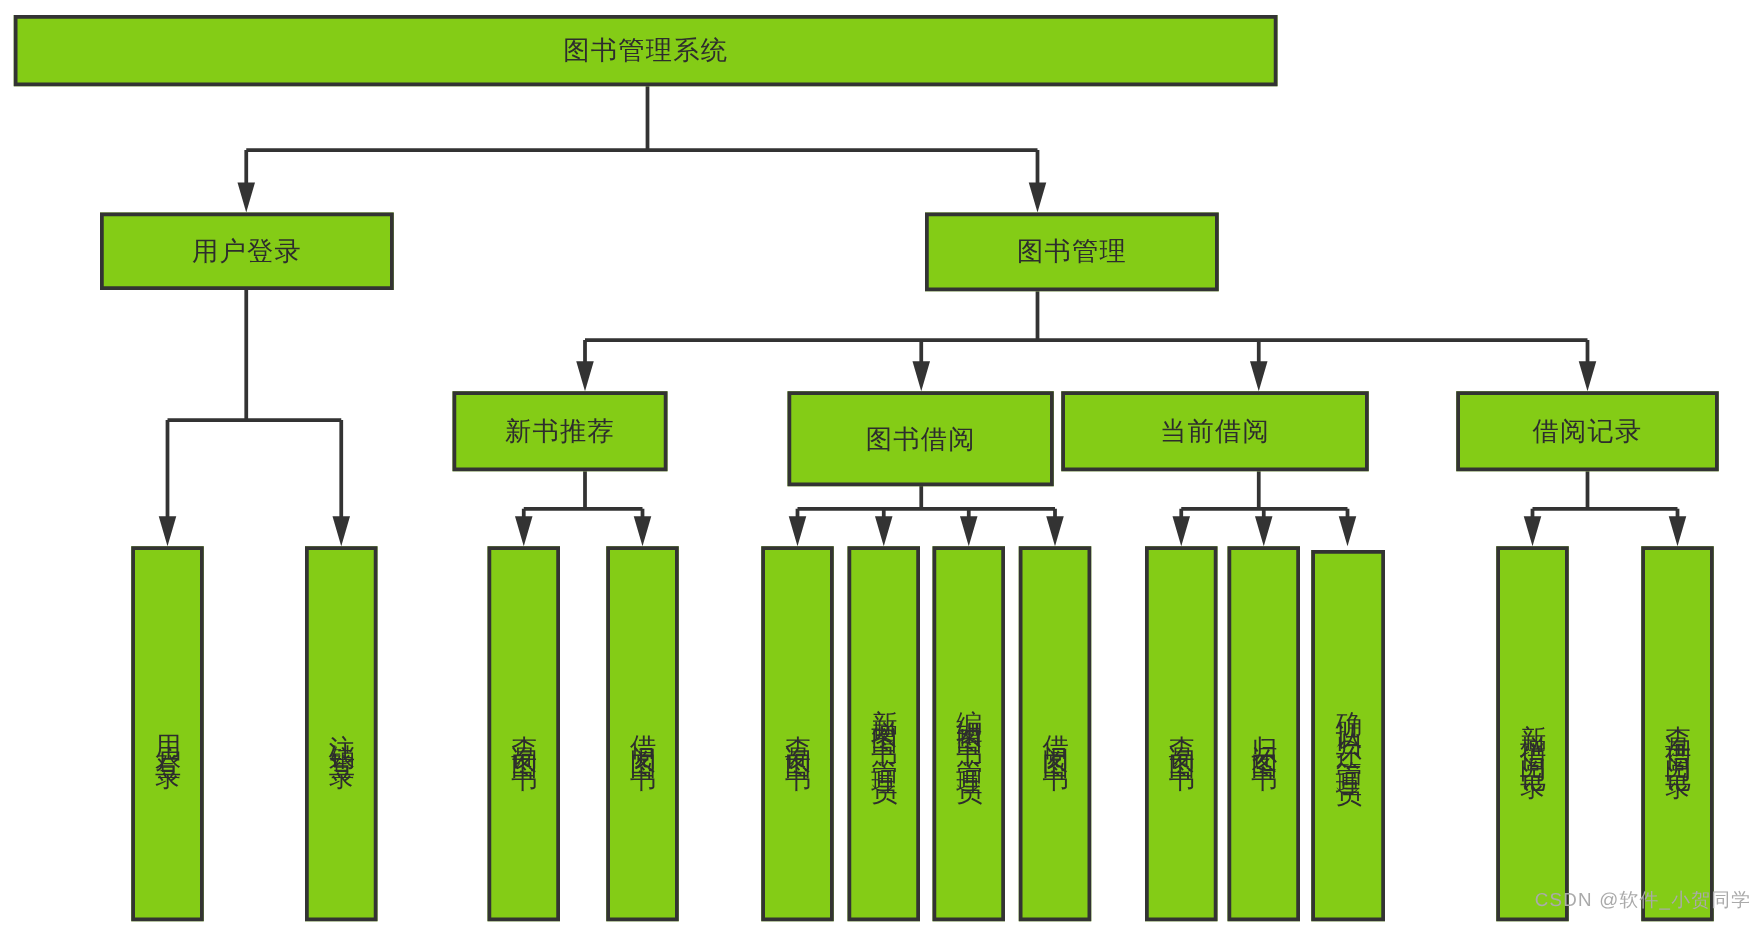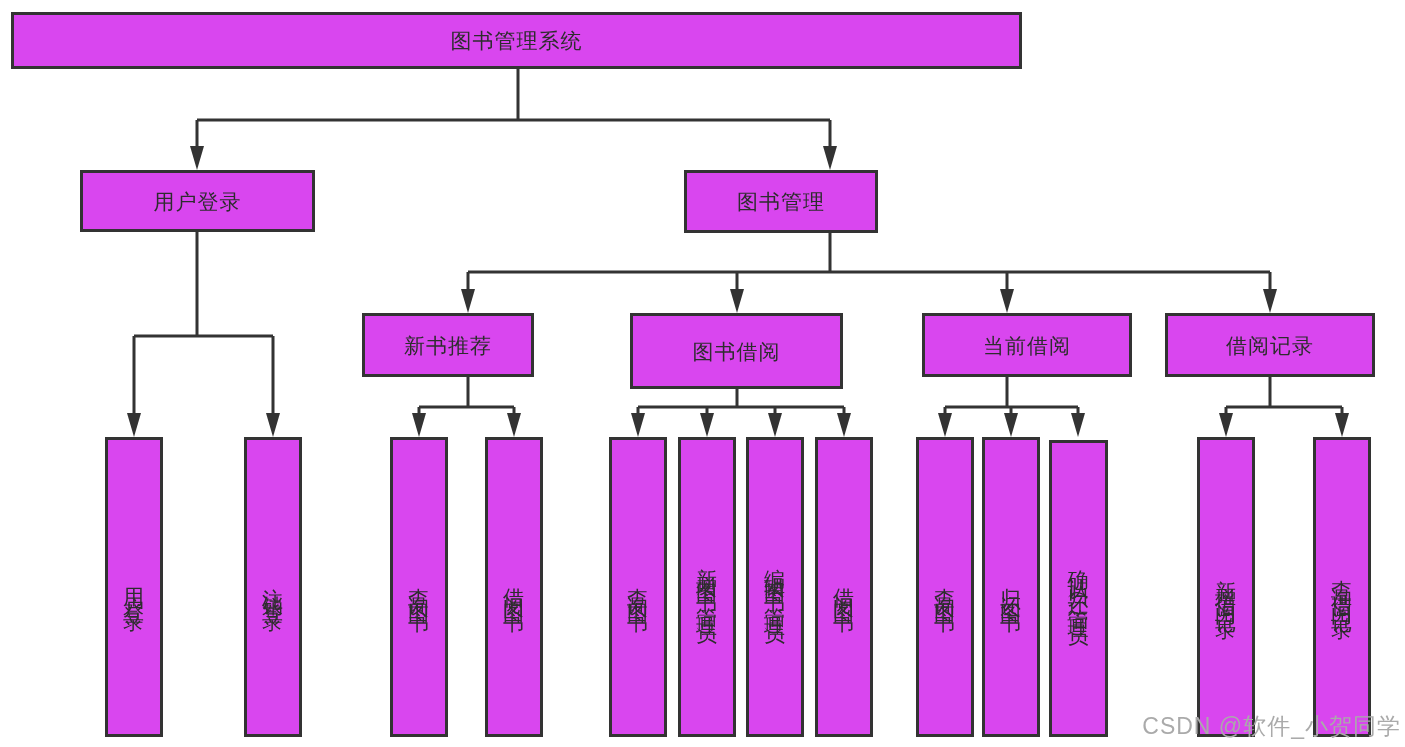--- a/index.html
+++ b/index.html
@@ -8,33 +8,33 @@
     background:var(--background,#ffffff);
     font-family:"Liberation Sans", sans-serif;
     overflow:hidden;
   }
   svg.connectors { position:absolute; left:0; top:0; width:1405px; height:747px; }
   svg.connectors path { stroke:var(--line,#333333); stroke-width:3; fill:none; }
   svg.connectors polygon { fill:var(--line,#333333); stroke:none; }
   .box {
     position:absolute; box-sizing:border-box;
     border:3px solid var(--line,#333333);
-    background:#d946ef;
+    background:#84cc16;
     display:flex; align-items:center; justify-content:center;
     color:var(--text,#2d2d2d);
   }
   .box .lbl { font-size:21px; line-height:1; white-space:nowrap; }
   .box.h .lbl { letter-spacing:1px; }
   .box.v .lbl {
     writing-mode:vertical-rl; text-orientation:mixed;
     letter-spacing:8px; white-space:normal;
   }
   .watermark {
     position:absolute; top:711px; right:4px;
-    font-size:23px; letter-spacing:1px;
+    font-size:15px; letter-spacing:1px;
     color:var(--watermark,#aaaaaa);
   }
 </style>
 </head>
 <body>
 
 <div class="canvas">
 
   <svg class="connectors" viewBox="0 0 1405 747">
     <g>
@@ -79,31 +79,31 @@
     </g>
   </svg>
 
   <div class="box h" style="left:11px;top:12px;width:1011px;height:57px">
     <span class="lbl">图书管理系统</span>
   </div>
 
   <div class="box h" style="left:80px;top:170px;width:235px;height:62px">
     <span class="lbl">用户登录</span>
   </div>
-  <div class="box h" style="left:684px;top:170px;width:194px;height:63px">
+  <div class="box h" style="left:740px;top:170px;width:235px;height:63px">
     <span class="lbl">图书管理</span>
   </div>
 
   <div class="box h" style="left:362px;top:313px;width:172px;height:64px">
     <span class="lbl">新书推荐</span>
   </div>
   <div class="box h" style="left:630px;top:313px;width:213px;height:76px">
     <span class="lbl">图书借阅</span>
   </div>
-  <div class="box h" style="left:922px;top:313px;width:210px;height:64px">
+  <div class="box h" style="left:849px;top:313px;width:246px;height:64px">
     <span class="lbl">当前借阅</span>
   </div>
   <div class="box h" style="left:1165px;top:313px;width:210px;height:64px">
     <span class="lbl">借阅记录</span>
   </div>
 
   <div class="box v" style="left:105px;top:437px;width:58px;height:300px">
     <span class="lbl">用户登录</span>
   </div>
   <div class="box v" style="left:244px;top:437px;width:58px;height:300px">

